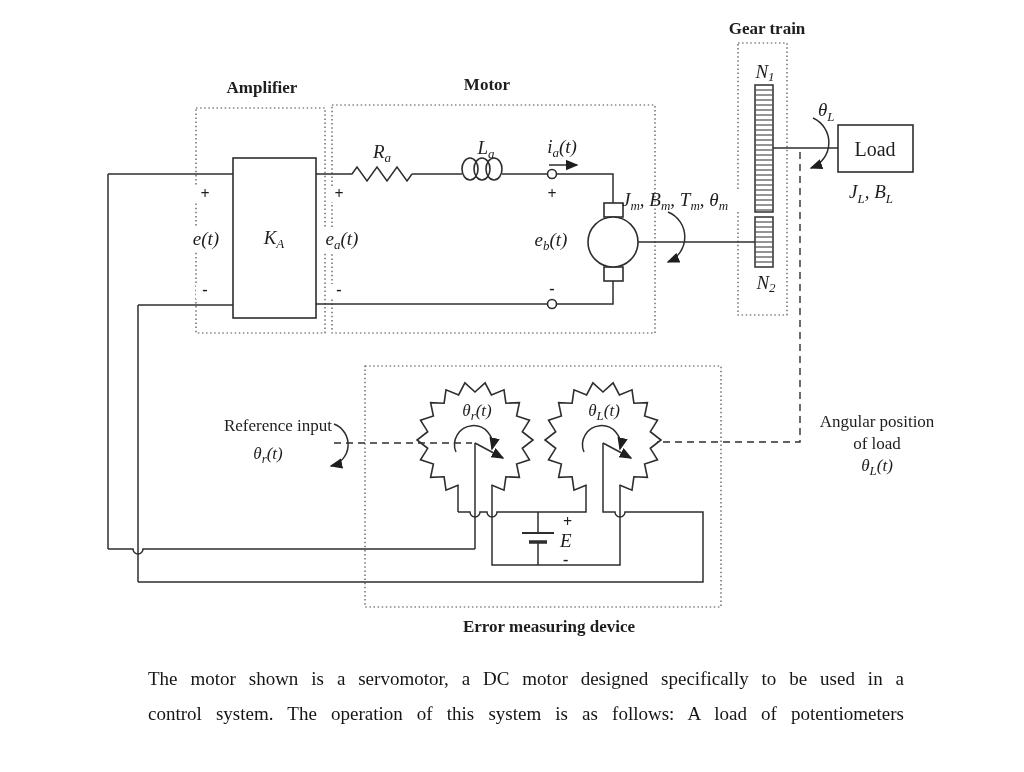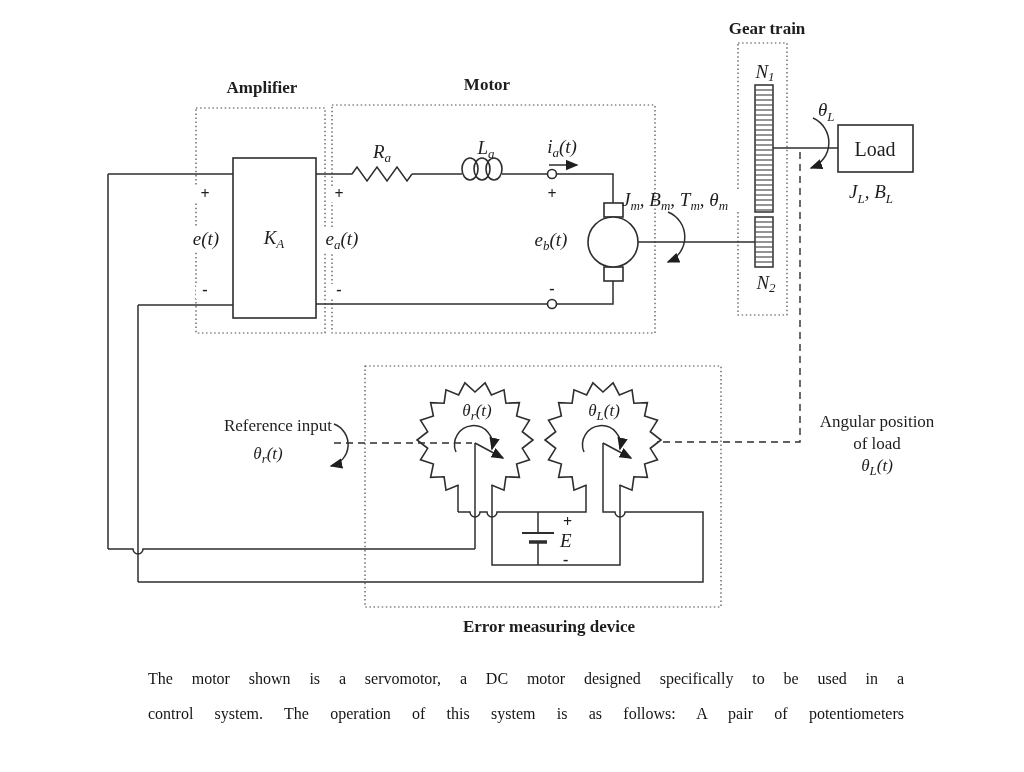--- a/index.html
+++ b/index.html
@@ -12,21 +12,21 @@
   .math-s{font-style:italic;font-size:17px;}
   .sub{font-size:13px;}
   .plain{font-size:17px;}
   .sign{font-size:16px;font-weight:bold;}
   .wire{stroke:#2e2e2e;stroke-width:1.5;fill:none;}
   .comp{stroke:#2e2e2e;stroke-width:1.6;fill:none;}
   .compfill{stroke:#2e2e2e;stroke-width:1.6;fill:#ffffff;}
   .dotted{stroke:#4a4a4a;stroke-width:1.2;fill:none;stroke-dasharray:1.5 2.6;}
   .dashed{stroke:#2e2e2e;stroke-width:1.4;fill:none;stroke-dasharray:7 5;}
   .whitebg{fill:#ffffff;stroke:none;}
-  #paragraph{position:absolute;left:148px;top:661px;width:756px;font-size:16px;
+  #paragraph{position:absolute;left:148px;top:661px;width:756px;font-size:19px;
              line-height:35px;color:#151515;}
   .para-line{text-align:justify;text-align-last:justify;white-space:normal;}
 </style>
 </head>
 <body>
 
 <div id="page">
 
 <svg width="1024" height="655" viewBox="0 0 1024 655">
   <defs>
@@ -196,16 +196,16 @@
     <text class="sign" x="563" y="565">-</text>
 
     <text class="plain" x="877" y="427" text-anchor="middle">Angular position</text>
     <text class="plain" x="877" y="449" text-anchor="middle">of load</text>
     <text class="math-s" x="877" y="471" text-anchor="middle"><tspan>θ</tspan><tspan class="sub" dy="4">L</tspan><tspan dy="-4">(t)</tspan></text>
   </g>
 </svg>
 
 <div id="paragraph">
   <div class="para-line">The motor shown is a servomotor, a DC motor designed specifically to be used in a</div>
-  <div class="para-line">control system. The operation of this system is as follows: A pair of potentiometers</div>
+  <div class="para-line">control system. The operation of this system is as follows: A load of potentiometers</div>
 </div>
 
 </div>
 
 </body></html>

